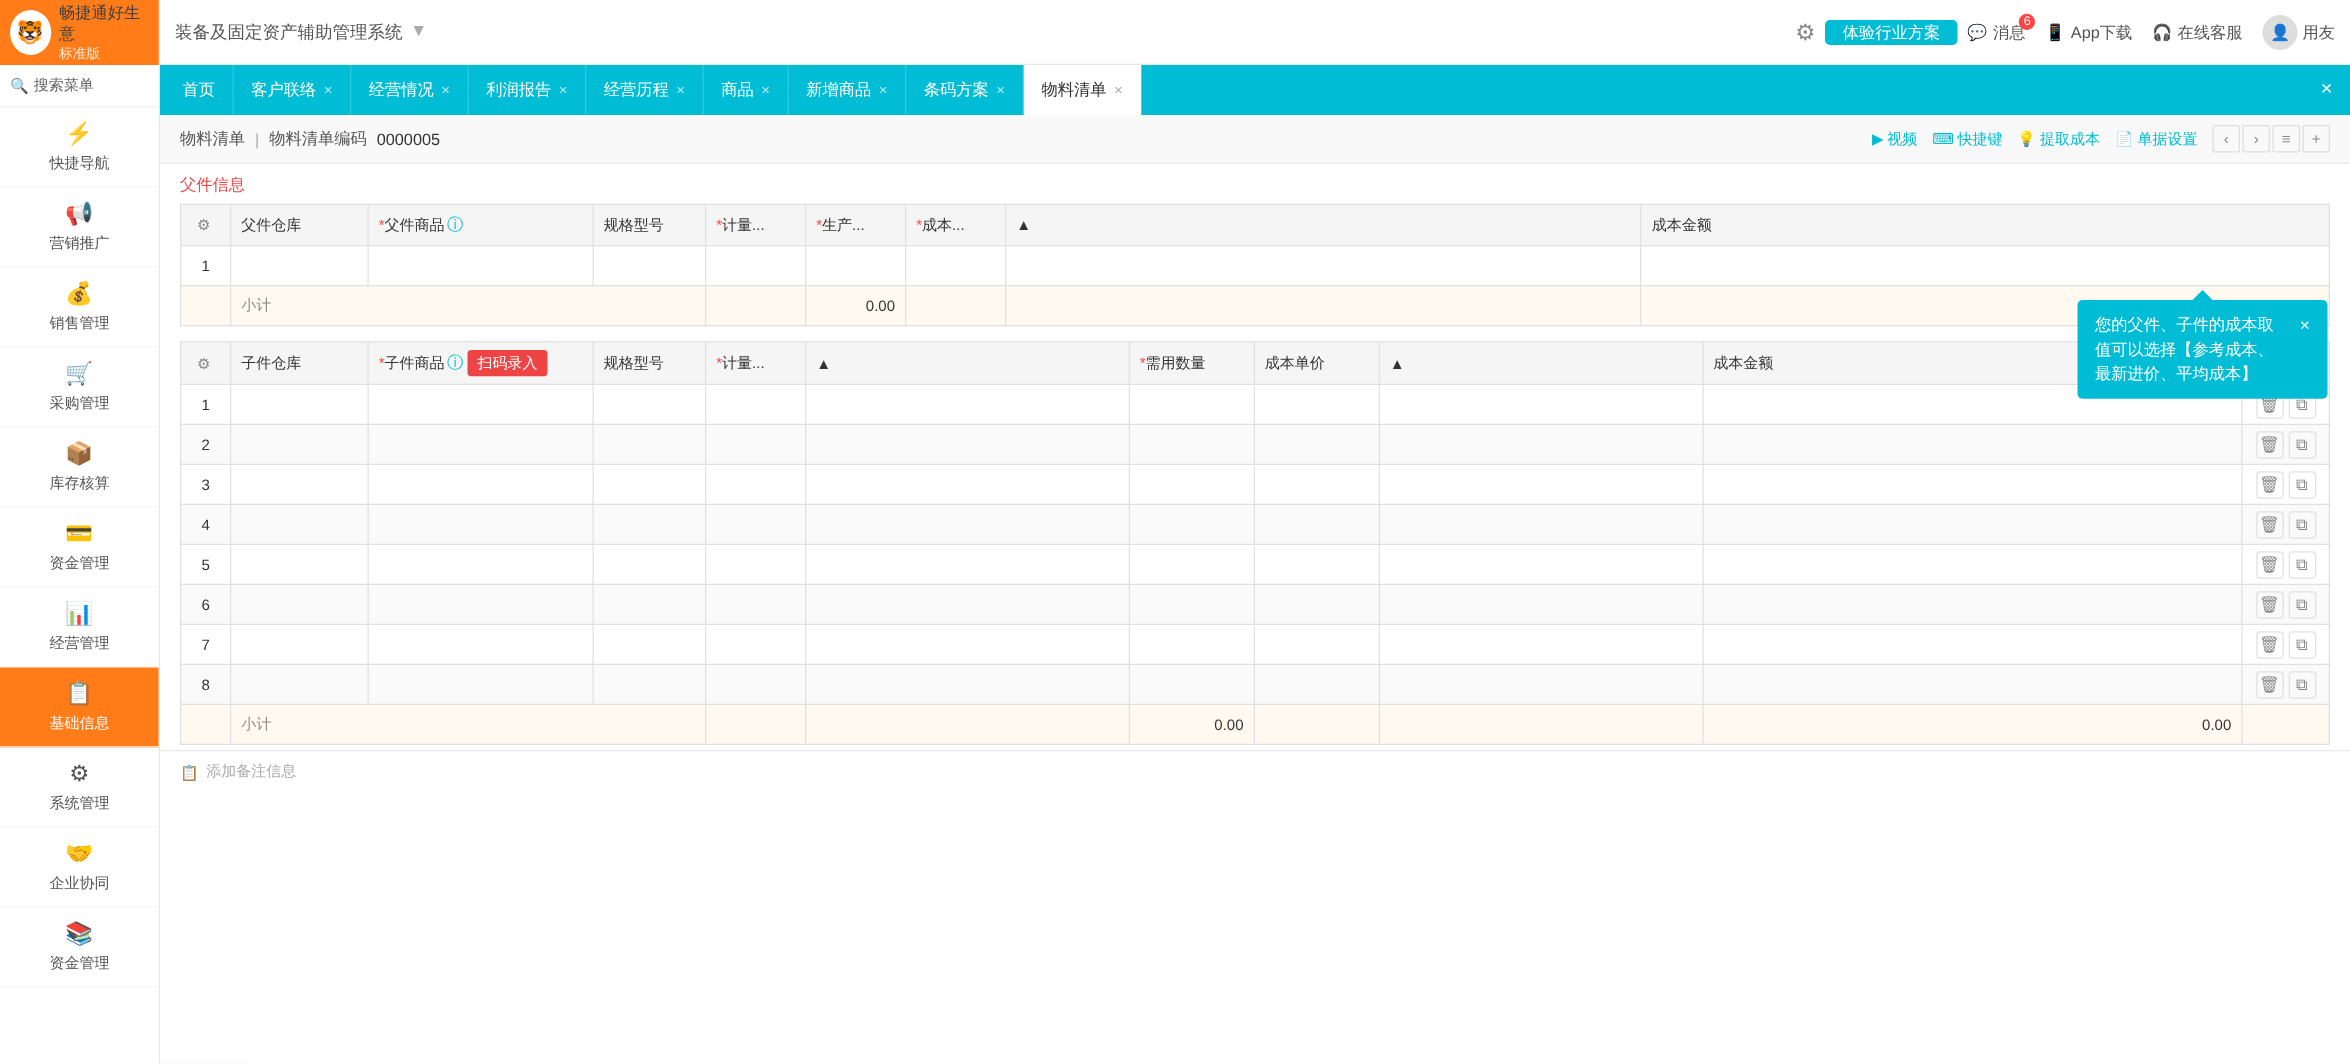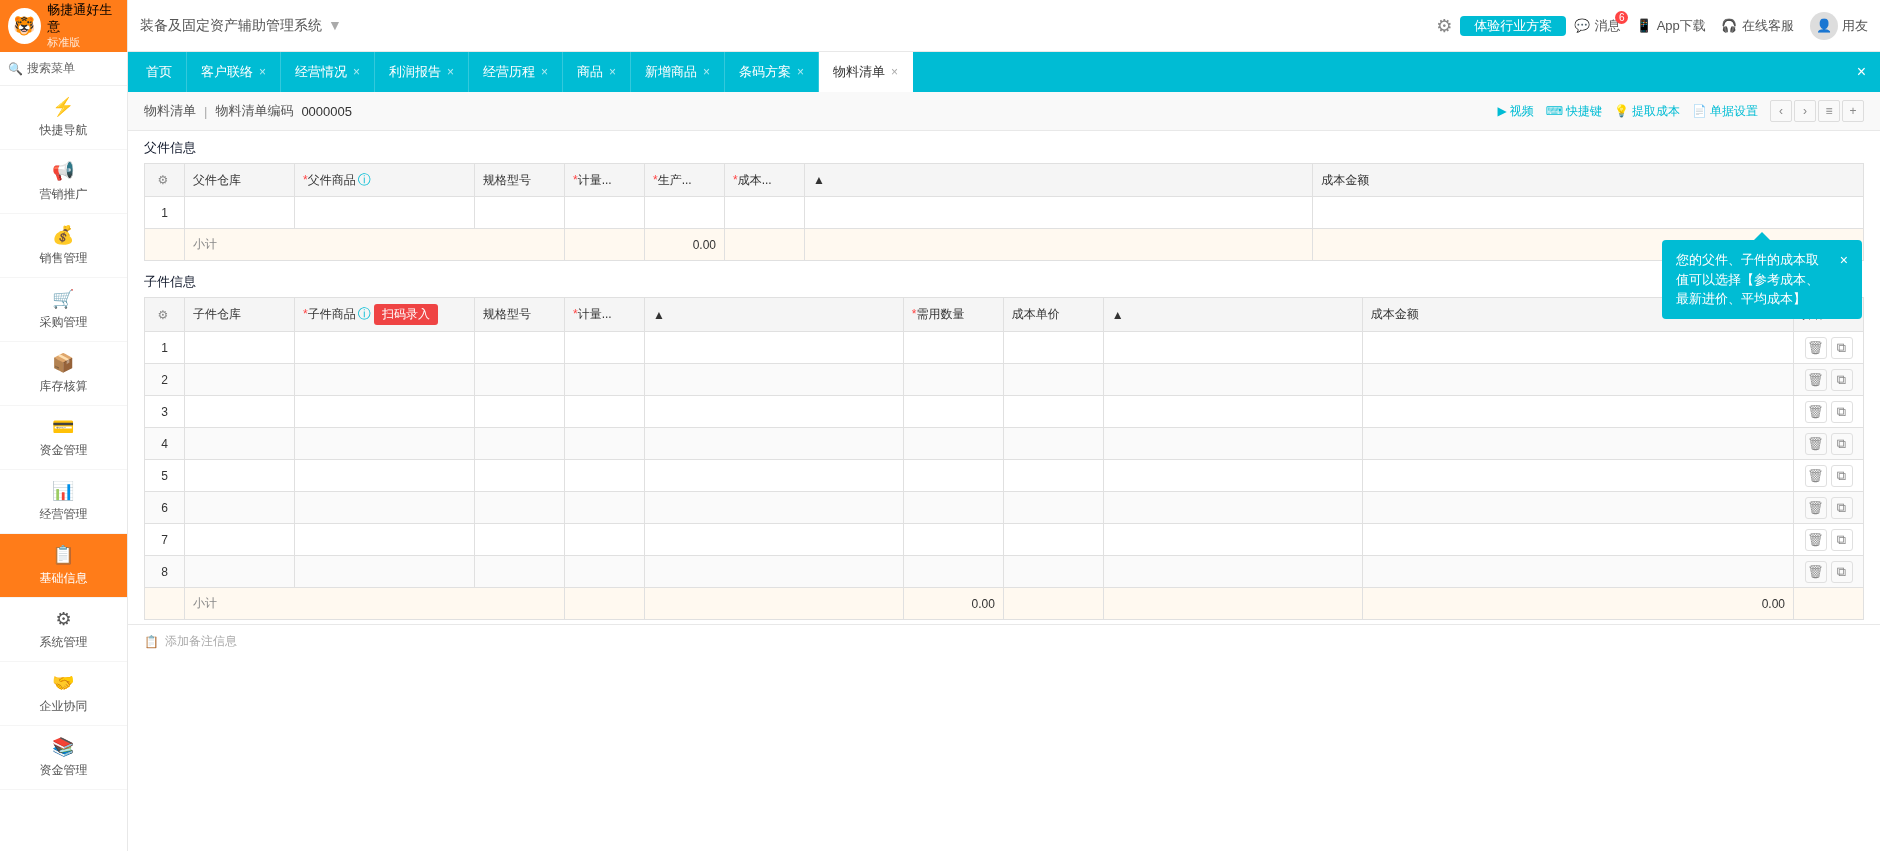--- a/index.html
+++ b/index.html
@@ -2,21 +2,21 @@
 <html><head>
   <meta charset="utf-8">
   <style>
     * { box-sizing: border-box; margin: 0; padding: 0; }
     body { font-family: 'Microsoft YaHei', sans-serif; font-size: 13px; display: flex; height: 851px; overflow: hidden; background: #f5f5f5; }
 
     
     .sidebar { width: 128px; background: #fff; display: flex; flex-direction: column; border-right: 1px solid #e8e8e8; flex-shrink: 0; }
     .sidebar-logo { background: #ff7c19; padding: 10px 8px; display: flex; align-items: center; gap: 6px; height: 52px; }
     .sidebar-logo-icon { width: 36px; height: 36px; background: #fff; border-radius: 50%; display: flex; align-items: center; justify-content: center; color: #ff7c19; font-size: 18px; font-weight: bold; }
-    .sidebar-logo-text { color: #000000; font-size: 13px; line-height: 1.3; }
+    .sidebar-logo-text { color: #404040; font-size: 13px; line-height: 1.3; }
     .sidebar-logo-sub { color: rgba(255,255,255,0.8); font-size: 11px; }
     .sidebar-search { padding: 8px; border-bottom: 1px solid #f0f0f0; display: flex; align-items: center; gap: 4px; color: #666; cursor: pointer; }
     .sidebar-search span { font-size: 12px; }
     .sidebar-nav { flex: 1; overflow-y: auto; }
     .sidebar-item { display: flex; flex-direction: column; align-items: center; padding: 10px 4px; cursor: pointer; color: #555; font-size: 12px; gap: 4px; border-bottom: 1px solid #f5f5f5; }
     .sidebar-item.active { background: #ff7c19; color: #fff; }
     .sidebar-item-icon { font-size: 18px; }
 
     
     .main { flex: 1; display: flex; flex-direction: column; overflow: hidden; }
@@ -48,21 +48,21 @@
     
     .page-header { display: flex; align-items: center; padding: 8px 16px; background: #f9f9f9; border-bottom: 1px solid #e8e8e8; gap: 8px; justify-content: space-between; }
     .breadcrumb { display: flex; align-items: center; gap: 8px; font-size: 13px; color: #555; }
     .breadcrumb-sep { color: #aaa; }
     .breadcrumb-code { color: #333; font-weight: 500; }
     .page-header-actions { display: flex; align-items: center; gap: 12px; color: #555; font-size: 12px; }
     .page-header-action { display: flex; align-items: center; gap: 3px; cursor: pointer; color: #00bcd4; }
 
     
     .section { padding: 8px 16px 4px; }
-    .section-title { font-size: 13px; color: #0f172a; font-weight: 500; margin-bottom: 6px; }
+    .section-title { font-size: 13px; color: #ef4444; font-weight: 500; margin-bottom: 6px; }
 
     
     .data-table { width: 100%; border-collapse: collapse; font-size: 12px; }
     .data-table th { background: #f5f5f5; border: 1px solid #e0e0e0; padding: 6px 8px; text-align: left; color: #333; white-space: nowrap; font-weight: normal; }
     .data-table th .required { color: #ff4444; }
     .data-table td { border: 1px solid #e0e0e0; padding: 4px 8px; color: #333; height: 32px; }
     .data-table tr:nth-child(even) td { background: #fafafa; }
     .subtotal-row td { background: #fff9f0 !important; color: #333; font-weight: 500; }
     .subtotal-label { color: #888; }
     .scan-btn { background: #ef4444; color: #fff; border: none; padding: 2px 8px; border-radius: 3px; cursor: pointer; font-size: 12px; }
@@ -314,21 +314,20 @@
             <td class="text-right">0.00</td>
             <td></td>
             <td></td>
             <td class="text-right">0.00</td>
           </tr>
         </tbody>
       </table>
     </div>
 
     <div class="section">
-      <div class="section-title">子件信息</div>
       <table class="data-table">
         <thead>
           <tr>
             <th class="col-setting">
               <span class="th-gear">⚙</span>
             </th>
             <th class="col-warehouse">子件仓库</th>
             <th class="col-product">
               <span class="required">*</span>子件商品<span class="th-info">ⓘ</span>
               <button class="scan-btn">扫码录入</button>

